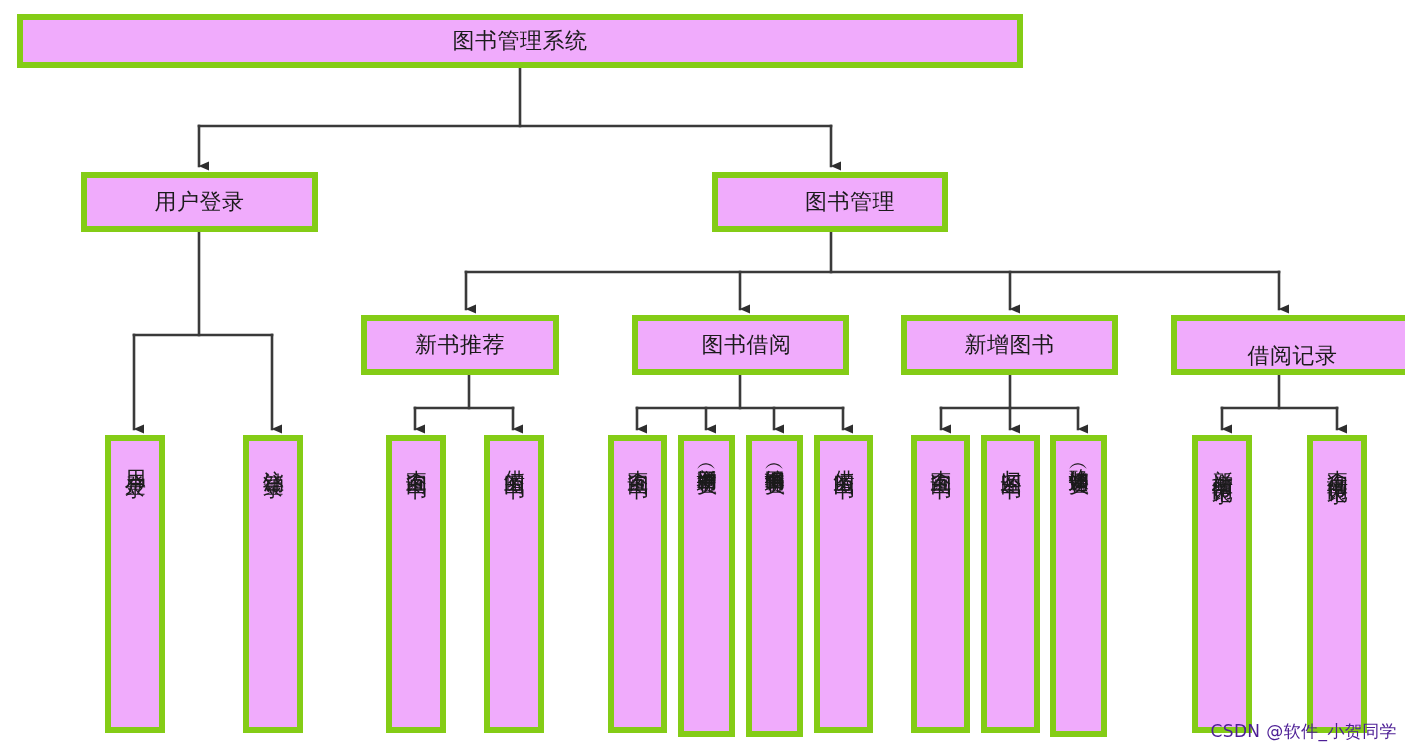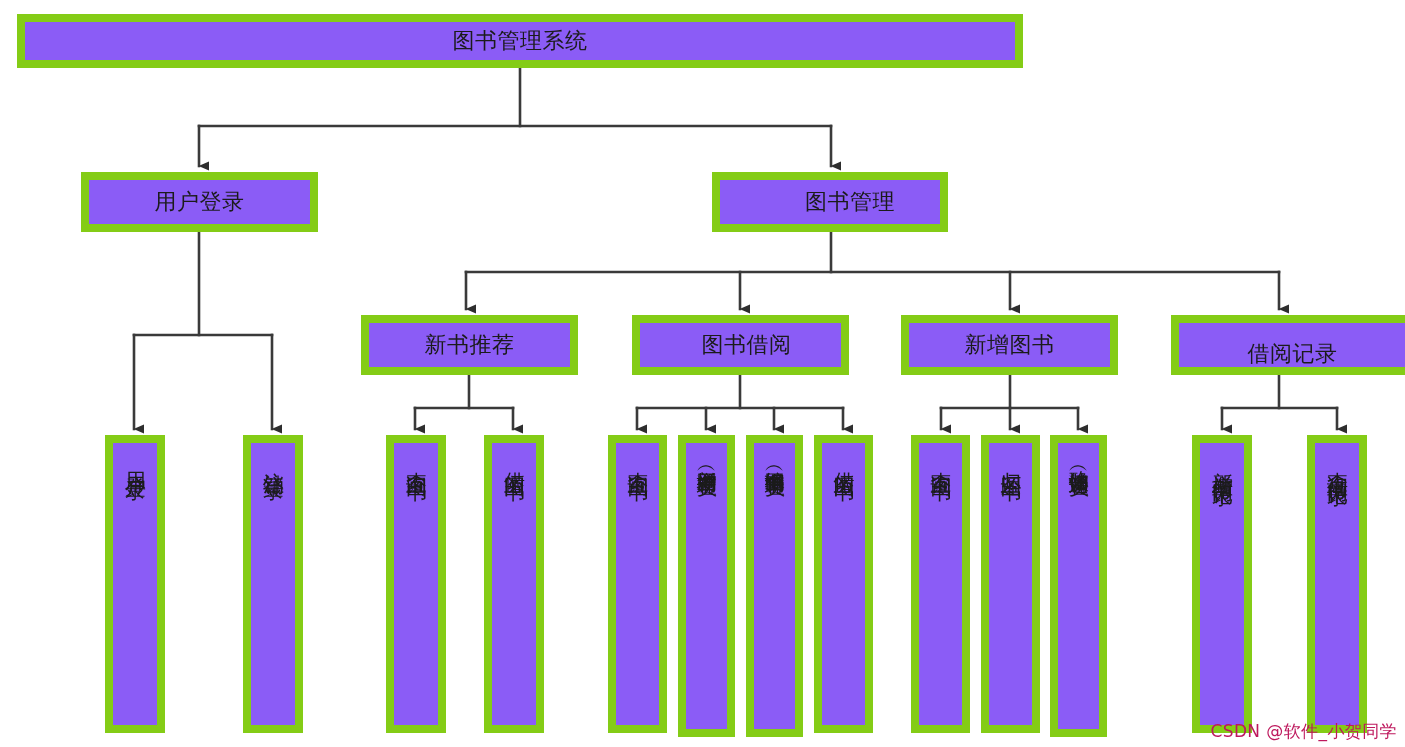--- a/index.html
+++ b/index.html
@@ -21,22 +21,22 @@
   #diagram-svg {
     position: absolute;
     left: 0;
     top: 0;
     width: 1405px;
     height: 747px;
   }
   .node {
     position: absolute;
     box-sizing: border-box;
-    border: 8px solid #84cc16;
-    background: #8b5cf6;
+    border: 6px solid #84cc16;
+    background: #f0abfc;
     display: flex;
     align-items: center;
     justify-content: center;
     z-index: 2;
   }
   .node .node-label {
     color: #1b1b1b;
     font-size: 21px;
     line-height: 1.18;
     letter-spacing: 0.5px;
@@ -59,21 +59,21 @@
     font-size: 20px;
   }
   .node.root .node-label,
   .node.level1 .node-label {
     font-size: 22px;
   }
   #watermark {
     position: absolute;
     right: 8px;
     bottom: 4px;
-    color: #be185d;
+    color: #4c1d95;
     font-size: 17px;
     letter-spacing: 0.4px;
     z-index: 5;
     white-space: nowrap;
     pointer-events: none;
   }
 </style>
 </head>
 <body>
 
@@ -136,21 +136,21 @@
     <span class="node-label">图书管理系统</span>
   </div>
 
   <div class="node level1" style="left:81px; top:172px; width:237px; height:60px;">
     <span class="node-label">用户登录</span>
   </div>
   <div class="node level1" style="left:712px; top:172px; width:236px; height:60px;padding-left:40px;">
     <span class="node-label">图书管理</span>
   </div>
 
-  <div class="node level1" style="left:361px; top:315px; width:217px; height:60px;">
+  <div class="node level1" style="left:361px; top:315px; width:198px; height:60px;">
     <span class="node-label">新书推荐</span>
   </div>
   <div class="node level1" style="left:632px; top:315px; width:217px; height:60px;padding-left:12px;">
     <span class="node-label">图书借阅</span>
   </div>
   <div class="node level1" style="left:901px; top:315px; width:217px; height:60px;">
     <span class="node-label">新增图书</span>
   </div>
   <div class="node level1" style="left:1171px; top:315px; width:243px; height:60px;align-items:flex-end;">
     <span class="node-label">借阅记录</span>

